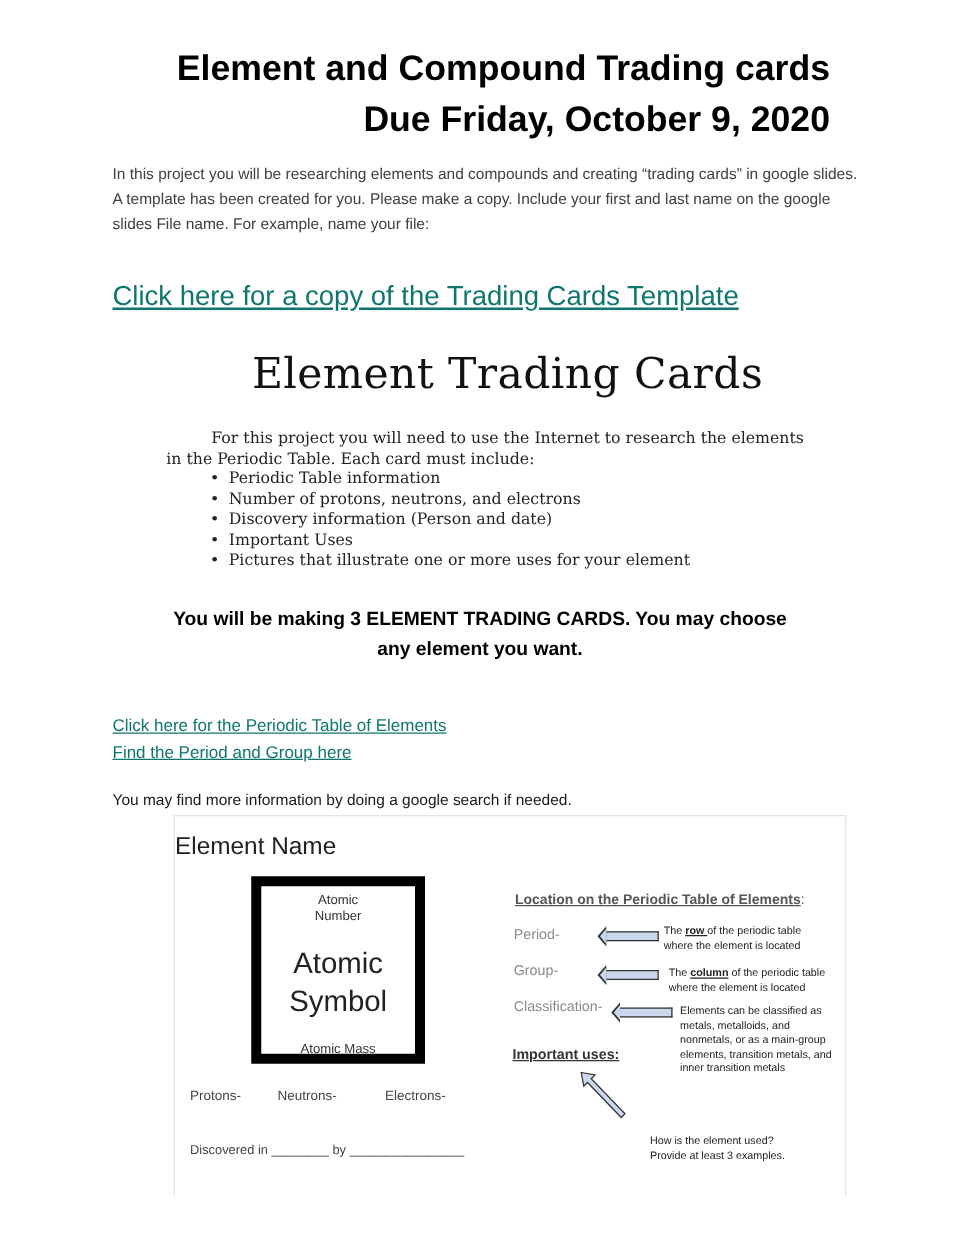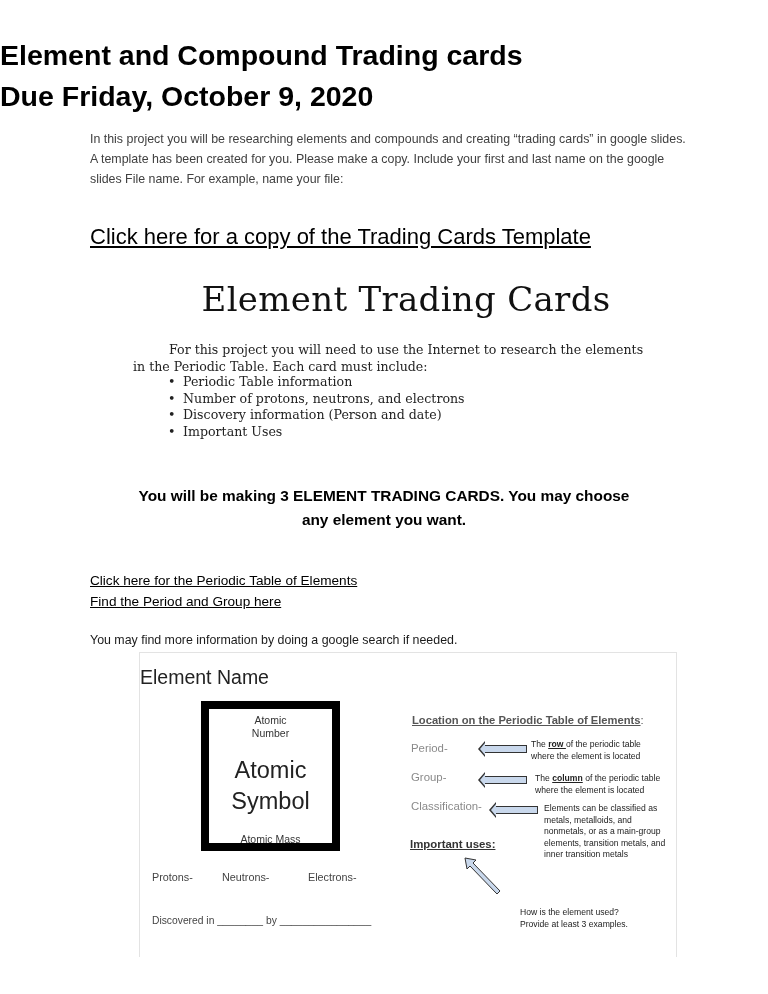--- a/index.html
+++ b/index.html
@@ -2,29 +2,29 @@
 <html><head>
   <meta charset="utf-8">
   <style>
     html, body { margin: 0; padding: 0; background: #ffffff; }
     body {
       width: 768px; height: 994px; position: relative; overflow: hidden;
       font-family: "Liberation Sans", sans-serif; color: #000;
     }
     .abs { position: absolute; }
     .title {
-      left: 0; width: 664px; text-align: left;
+      left: 0; width: 664px; text-align: right;
       font-weight: bold; font-size: 28.5px; line-height: 41px;
       font-family: "Liberation Sans", sans-serif;
     }
     .para {
       left: 90px; width: 600px; font-size: 12.4px; line-height: 20px; color: #404040;
     }
     .center-line { display: block; text-align: center; width: 600px; }
-    a.link { color: #000000; text-decoration: underline; }
+    a.link { color: #0f766e; text-decoration: underline; }
     .big-link { left: 90px; top: 222px; font-size: 22px; line-height: 30px; }
     .serif-title {
       left: 0; width: 768px; text-align: center; top: 276px;
       font-family: "DejaVu Serif", "Liberation Serif", serif;
       font-size: 34px; line-height: 46px; color: #111;
       letter-spacing: 0.3px;
       padding-left: 22px;
     }
     .serif-body {
       font-family: "DejaVu Serif", "Liberation Serif", serif;
@@ -97,20 +97,21 @@
 <div class="abs serif-title">Element Trading Cards</div>
 <div class="abs serif-body serif-intro">
   <div class="indent">For this project you will need to use the Internet to research the elements</div>
   <div>in the Periodic Table. Each card must include:</div>
 </div>
 <ul class="reqs serif-body">
   <li>Periodic Table information</li>
   <li>Number of protons, neutrons, and electrons</li>
   <li>Discovery information (Person and date)</li>
   <li>Important Uses</li>
+  <li>Pictures that illustrate one or more uses for your element</li>
 </ul>
 
 <div class="abs bold-center">
   <div>You will be making 3 ELEMENT TRADING CARDS. You may choose</div>
   <div>any element you want.</div>
 </div>
 
 <a class="abs link small-link" style="top:570px;" href="#">Click here for the Periodic Table of Elements</a>
 <a class="abs link small-link" style="top:591px;text-align:right;" href="#">Find the Period and Group here</a>
 

